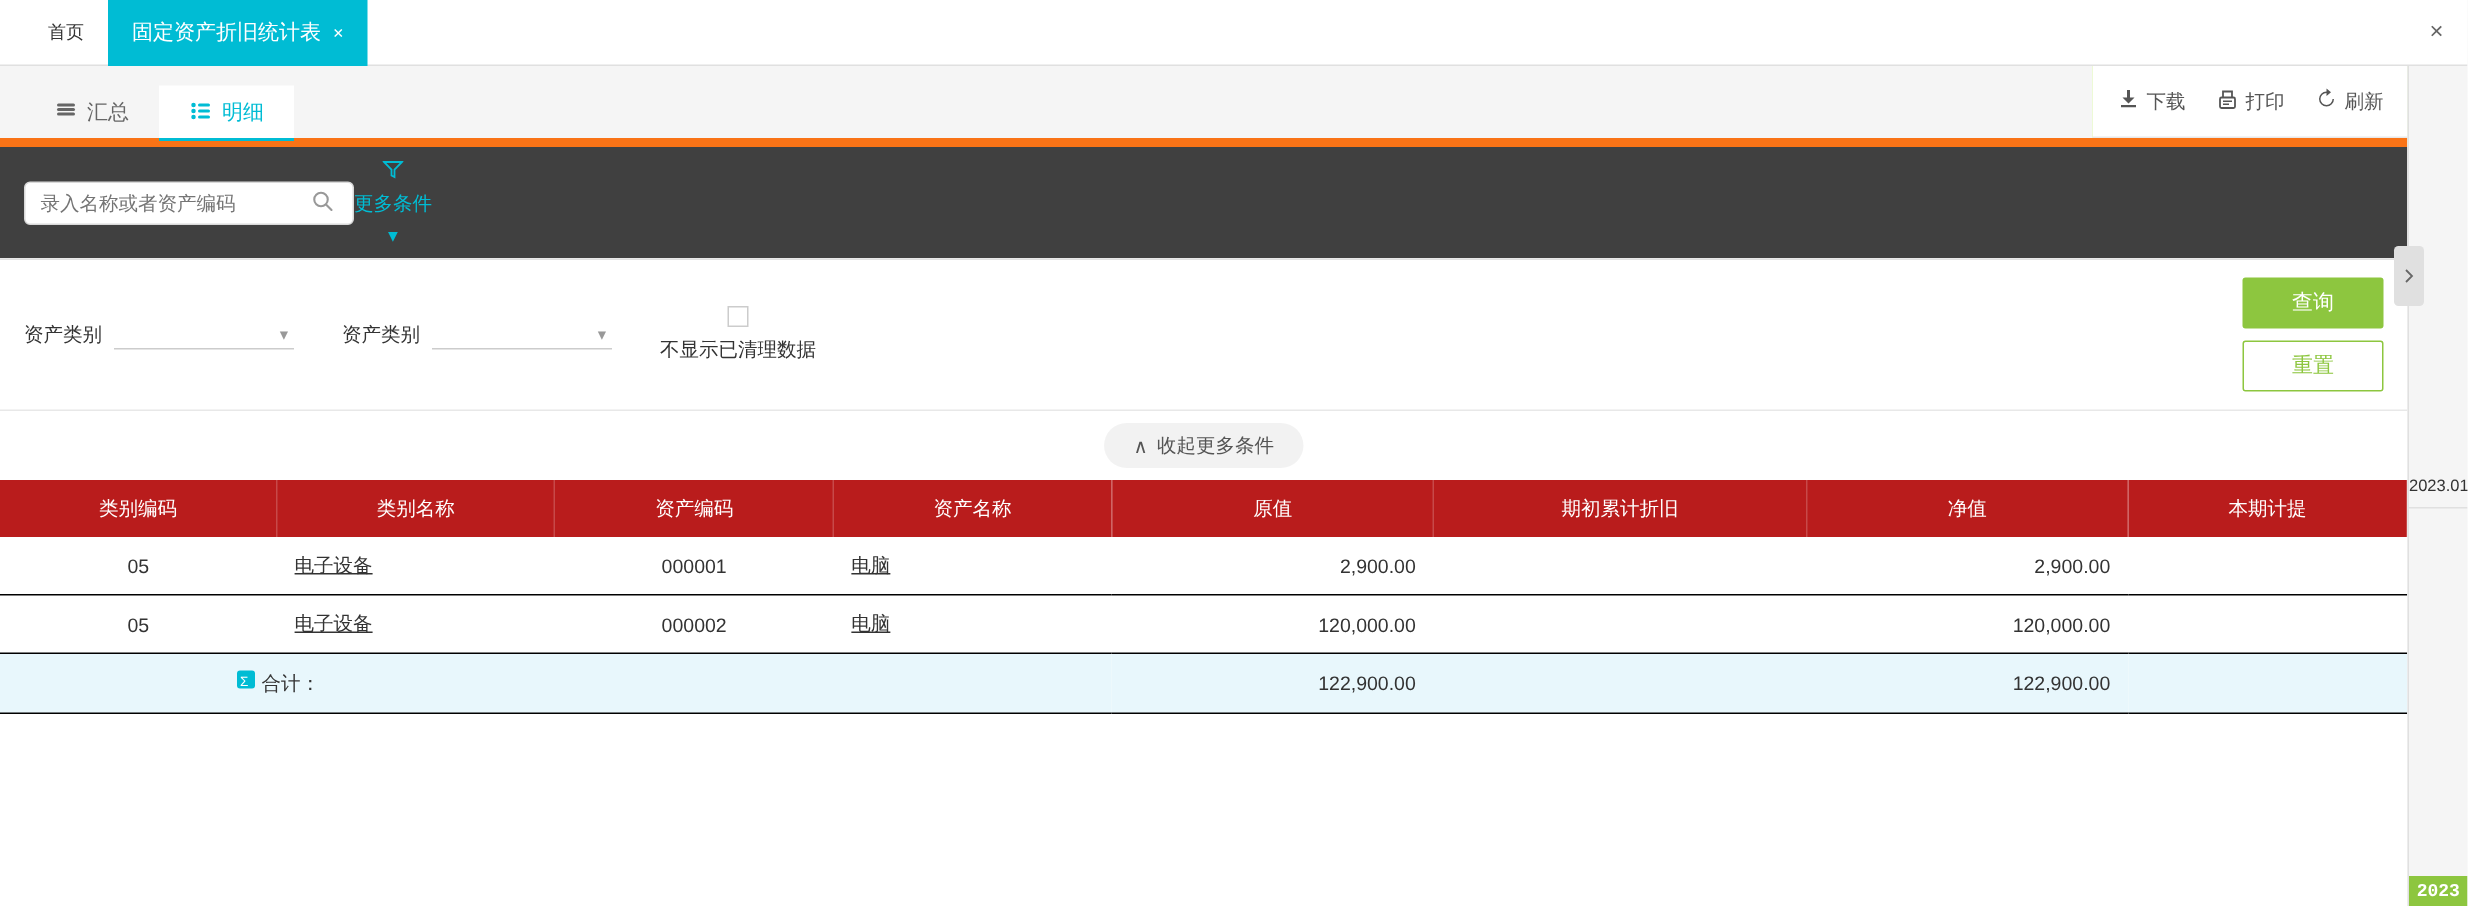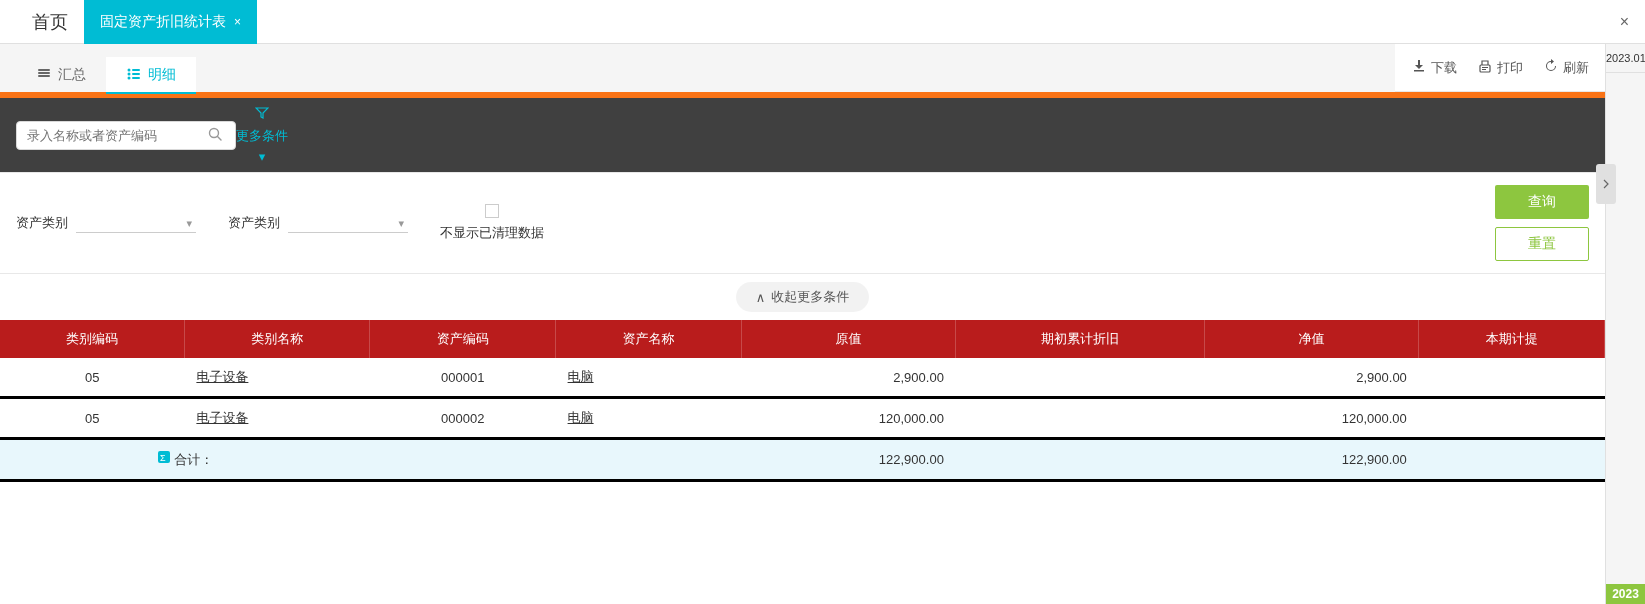--- a/index.html
+++ b/index.html
@@ -1,20 +1,20 @@
 <!DOCTYPE html>
 <html><head>
   <meta charset="utf-8">
   <style>
     * { box-sizing: border-box; margin: 0; padding: 0; }
     body { font-family: 'Microsoft YaHei', Arial, sans-serif; font-size: 13px; background: #f5f5f5; color: #333; width: 1645px; height: 604px; overflow: hidden; display: flex; flex-direction: column; }
 
     
     .top-nav { display: flex; align-items: center; background: #fff; border-bottom: 1px solid #e0e0e0; height: 44px; padding: 0 16px; position: relative; }
-    .nav-home { color: #333; font-size: 18px; padding: 0 16px; cursor: pointer; }
+    .nav-home { color: #333; font-size: 12px; padding: 0 16px; cursor: pointer; }
     .nav-tab { display: flex; align-items: center; background: #00bcd4; color: #fff; padding: 0 16px; height: 44px; font-size: 14px; gap: 8px; cursor: pointer; }
     .nav-tab-close { cursor: pointer; font-size: 12px; }
     .nav-close-right { position: absolute; right: 16px; cursor: pointer; font-size: 16px; color: #666; }
 
     
     .content { display: flex; flex: 1; }
 
     
     .main { flex: 1; background: #fff; display: flex; flex-direction: column; overflow: hidden; }
 
@@ -51,25 +51,25 @@
     
     .collapse-row { display: flex; justify-content: center; padding: 8px 0; background: #fff; }
     .collapse-btn { background: rgba(0,0,0,0.05); border: none; padding: 6px 20px; border-radius: 16px; cursor: pointer; color: #555; font-size: 13px; display: flex; align-items: center; gap: 6px; }
 
     
     .table-wrap { flex: 1; overflow: auto; }
     table { width: 100%; border-collapse: collapse; }
     thead tr { background: #b91c1c; color: #fff; }
     thead th { padding: 10px 12px; text-align: center; font-weight: normal; font-size: 13px; border-right: 1px solid rgba(255,255,255,0.2); white-space: nowrap; }
     tbody tr { background: #fff; }
-    tbody td { padding: 10px 12px; border-bottom: 3px solid #000000; text-align: center; font-size: 13px; }
+    tbody td { padding: 10px 12px; border-bottom: 1px solid #000000; text-align: center; font-size: 13px; }
     .total-row { background: #e8f7fc !important; }
 
     
-    .right-sidebar { width: 40px; background: #f5f5f5; display: flex; flex-direction: column; align-items: center; border-left: 1px solid #e0e0e0; position: relative; }
+    .right-sidebar { width: 40px; background: #f5f5f5; display: flex; align-items: center; border-left: 1px solid #e0e0e0; position: relative; }
     .sidebar-expand { width: 20px; height: 40px; background: #e0e0e0; display: flex; align-items: center; justify-content: center; cursor: pointer; position: absolute; top: 120px; left: -10px; border-radius: 3px; color: #666; font-size: 10px; }
     .month-list { display: flex; flex-direction: column; align-items: center; margin-top: 60px; gap: 2px; }
     .month-item { font-size: 12px; color: #666; padding: 4px 6px; cursor: pointer; white-space: nowrap; }
 
     
     .num { text-align: right; }
     .left { text-align: left; text-decoration: underline; }
   </style>
 </head>
 <body>
@@ -257,15 +257,15 @@
     </div>
   </div>
 
   <div class="right-sidebar">
     <div style="padding:8px 0; font-size:11px; color:#333; text-align:center; border-bottom:1px solid #e0e0e0; width:100%;">2023.01</div>
     <div class="sidebar-expand">
       <svg width="10" height="10" viewBox="0 0 10 10" fill="none">
           <path d="M3 1l4 4-4 4" stroke="#666" stroke-width="1.2"></path>
         </svg>
     </div>
-    <div style="position:absolute; bottom:0; background:#8dc63f; color:#fff; width:100%; text-align:center; padding:3px 0; font-size:12px; font-weight:bold;">2023</div>
+    <div style="position:absolute; bottom:0; background:#8dc63f; color:#fff; width:100%; text-align:center; padding:3px 0; font-size:12px; font-weight:bold;font-family:Liberation Mono, monospace;">2023</div>
   </div>
 </div>
 
 </body></html>

